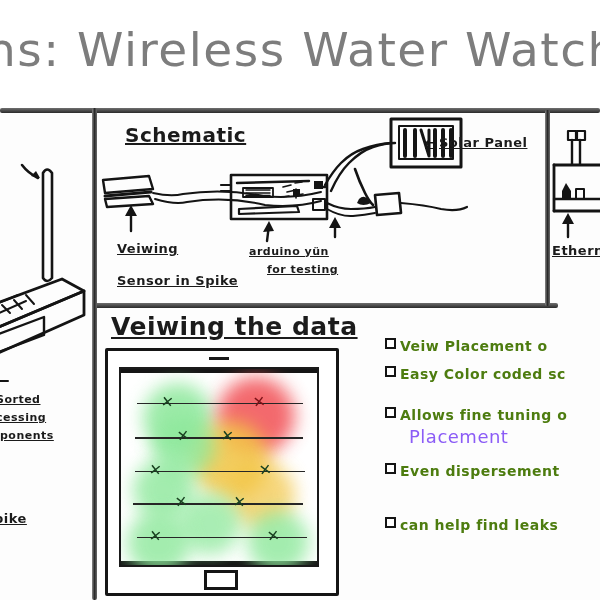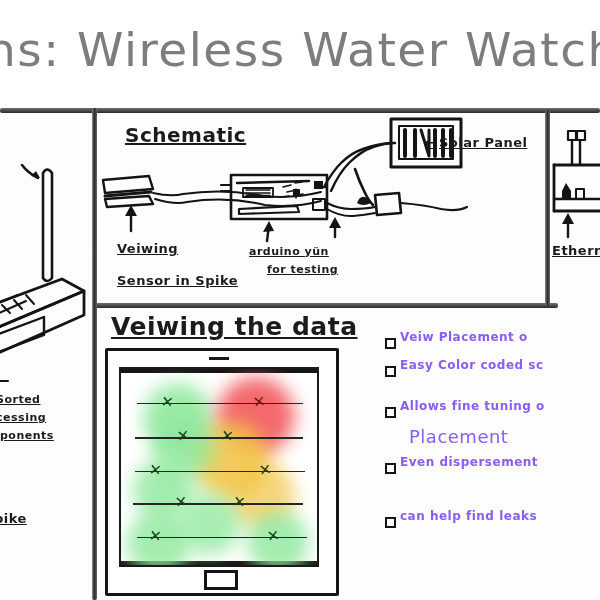--- a/index.html
+++ b/index.html
@@ -122,22 +122,22 @@
   
   #bullets { position: absolute; left: 288px; top: 22px; width: 320px; }
   .bullet-row { position: relative; margin-bottom: 2px; height: 27px; }
   .bullet-sq {
     position: absolute; left: 0; top: 8px;
     width: 7px; height: 7px;
     border: 2px solid #141414;
     background: #fff;
   }
   .bullet-txt {
-    position: absolute; left: 15px; top: 0;
-    font-size: 12px; font-weight: 600; color: #8b5cf6;
+    position: absolute; left: 15px; top: 8px;
+    font-size: 14px; font-weight: 600; color: #4d7c0f;
     white-space: nowrap;
   }
   .bullet-cont {
     position: absolute; left: 15px; top: 0;
     font-size: 18px; font-weight: 400; color: #8b5cf6;
     white-space: nowrap;
   }
 </style>
 </head>
 <body>

